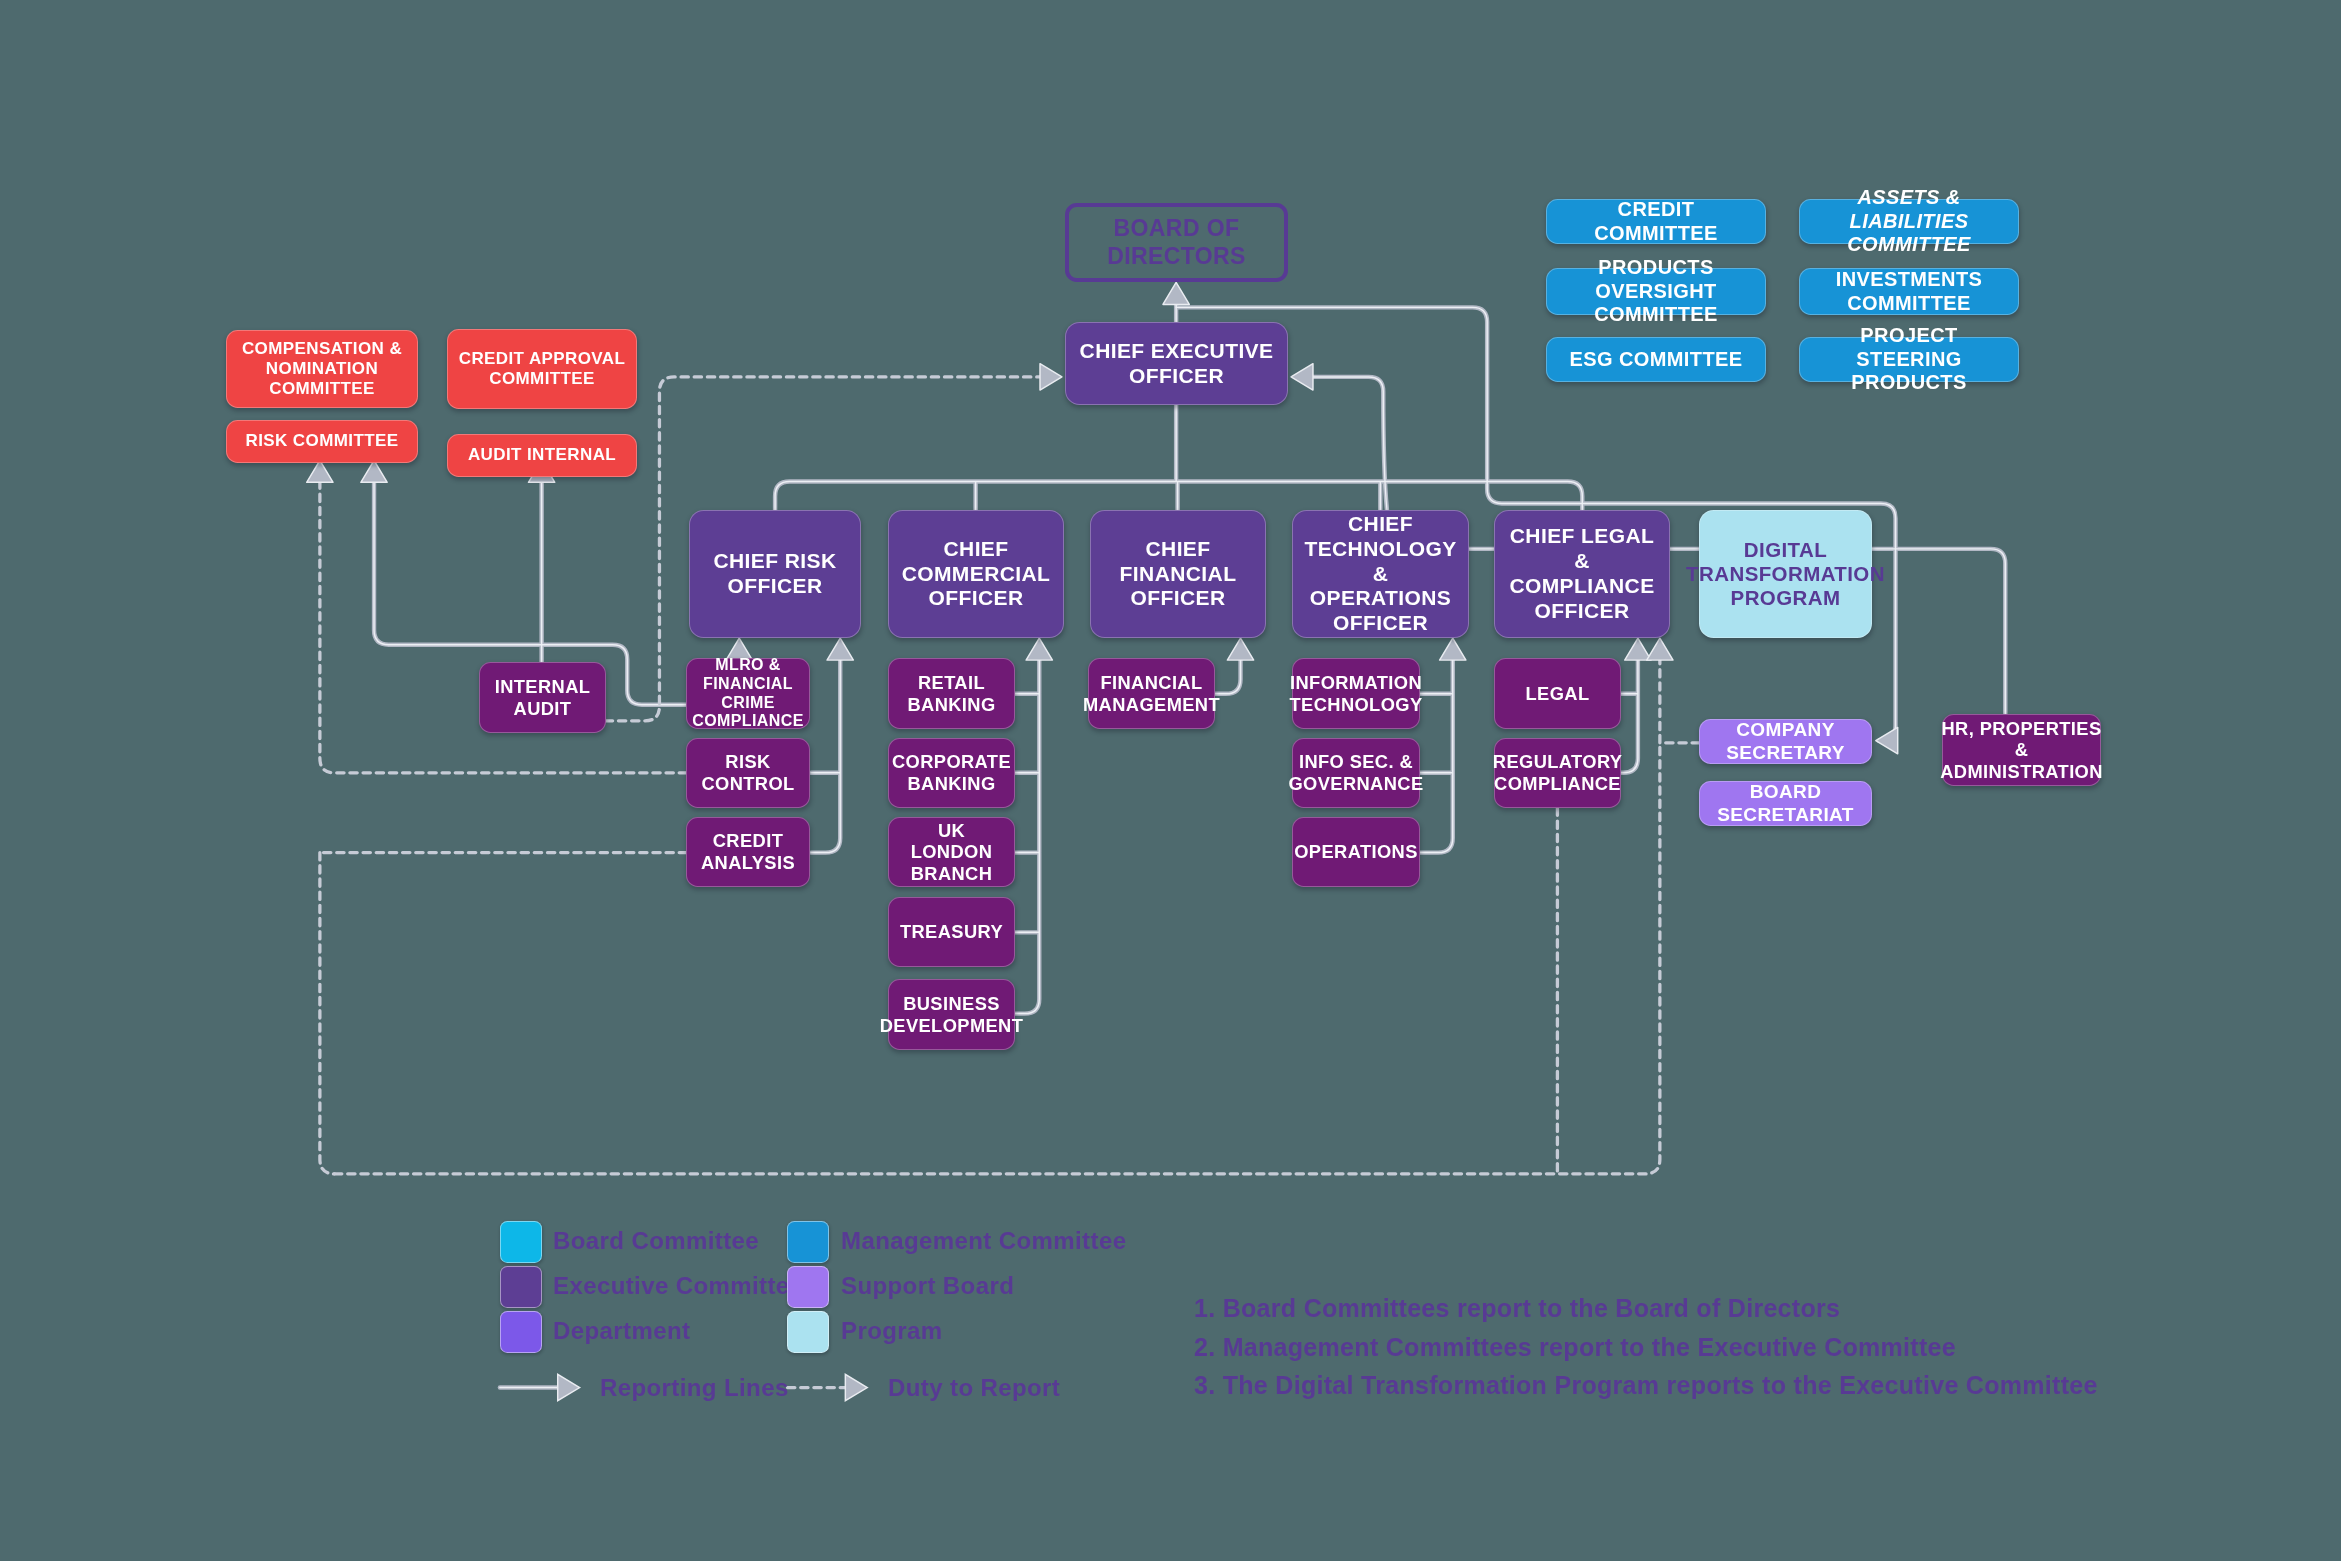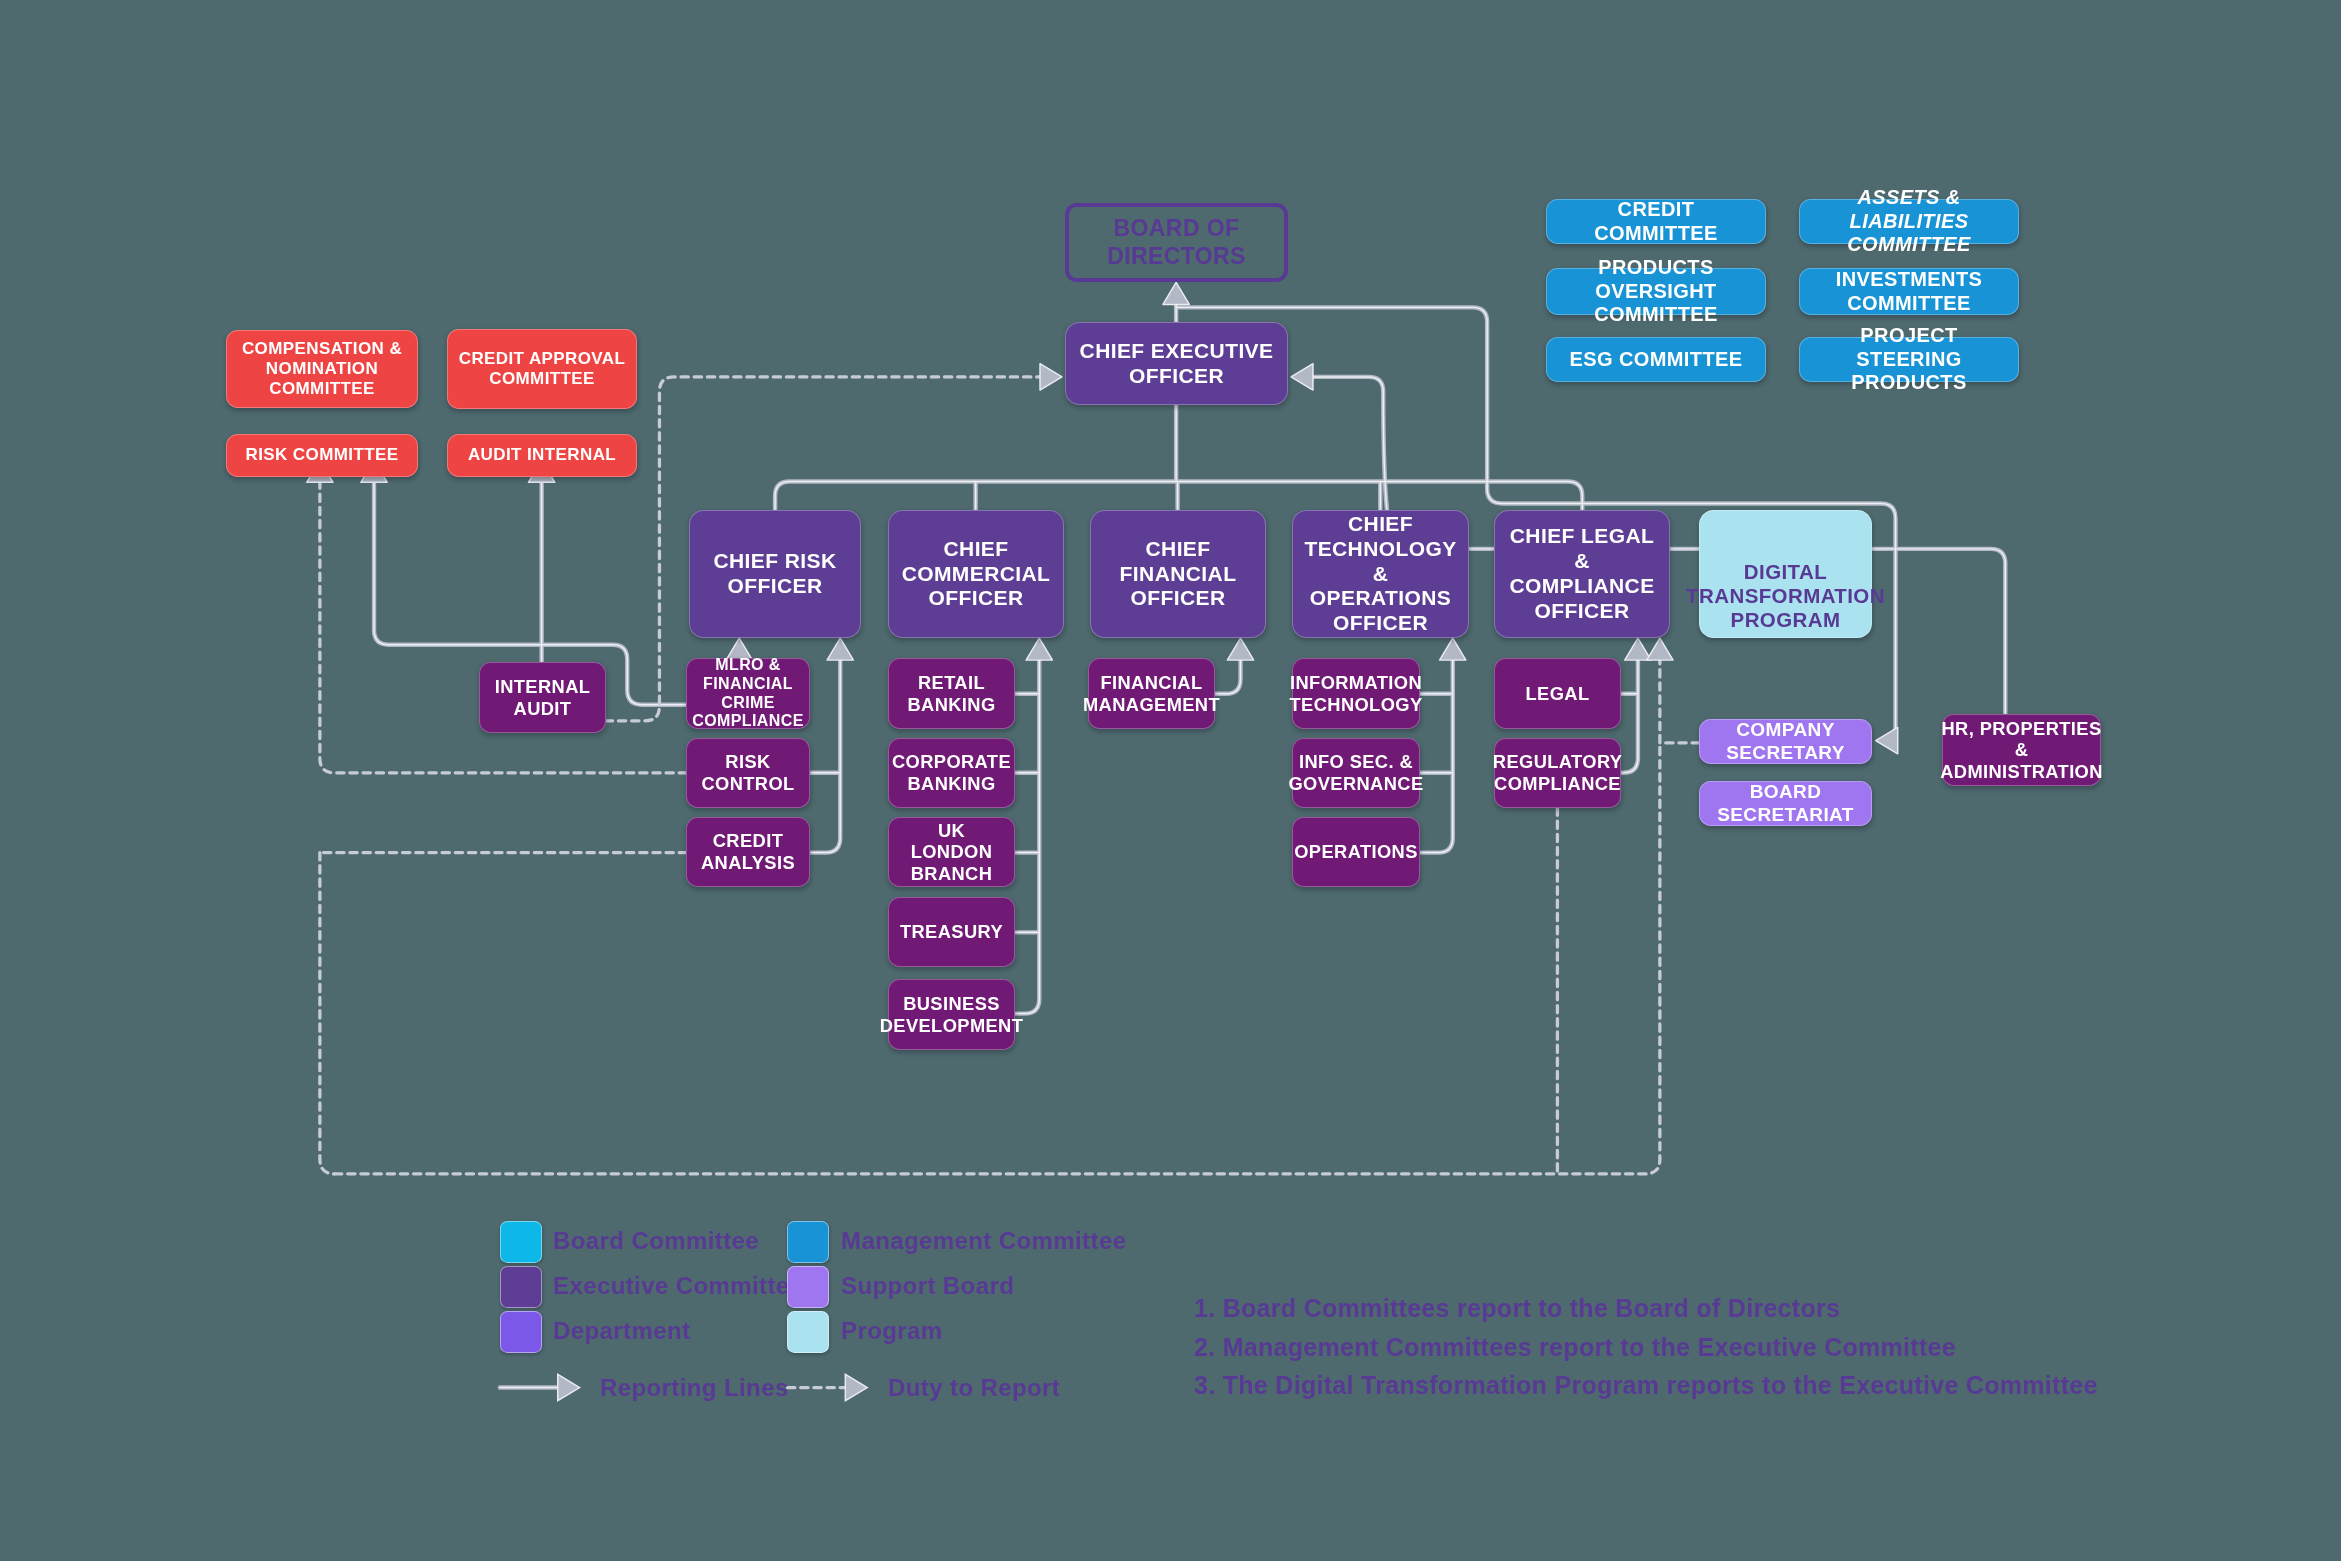--- a/index.html
+++ b/index.html
@@ -32,21 +32,21 @@
     border:4.4px solid #583a94;
     color:#583a94;
     box-shadow:none;
     font-size:23px;
   }
   .t-board{background:#ef4444;font-size:17px;margin-top:17px;}
   .t-mgmt{background:#1793d6;font-size:20px;}
   .t-exec{background:#5d3e94;font-size:21px;border-radius:14.6px;}
   .t-dept{background:#701a75;font-size:18.3px;}
   .t-support{background:#9f76f0;font-size:19px;}
-  .t-program{background:#abe2f0;color:#583a94;font-size:20.5px;border-radius:14.6px;align-items:flex-end;}
+  .t-program{background:#abe2f0;color:#583a94;font-size:20.5px;border-radius:14.6px;}
   .small-text{font-size:16px;}
   .legend-swatch{
     position:absolute;width:40px;height:40px;border-radius:7.3px;
     border:1.5px solid rgba(255,255,255,.45);
     box-shadow:0.7px 1.5px 2.9px rgba(25,35,45,.3);
   }
   .legend-label{
     position:absolute;height:40px;display:flex;align-items:center;
     color:#583a94;font-weight:700;font-size:24px;letter-spacing:0.4px;
   }
@@ -169,21 +169,21 @@
   <div class="node t-exec" style="left:1065px;top:322px;width:223px;height:83px;">
       <span>CHIEF EXECUTIVE OFFICER</span>
     </div>
 
   <div class="node t-board" style="left:226px;top:313px;width:192px;height:78px;">
       <span>COMPENSATION &amp; NOMINATION COMMITTEE</span>
     </div>
   <div class="node t-board" style="left:447px;top:312px;width:190px;height:80px;">
       <span>CREDIT APPROVAL COMMITTEE</span>
     </div>
-  <div class="node t-board" style="left:226px;top:417px;width:192px;height:43px;">
+  <div class="node t-board" style="left:226px;top:403px;width:192px;height:43px;">
       <span>RISK COMMITTEE</span>
     </div>
   <div class="node t-board" style="left:447px;top:417px;width:190px;height:43px;">
       <span>AUDIT INTERNAL</span>
     </div>
 
   <div class="node t-mgmt" style="left:1546px;top:199px;width:220px;height:45px;">
       <span>CREDIT COMMITTEE</span>
     </div>
   <div class="node t-mgmt" style="left:1799px;top:199px;width:220px;height:45px;font-style:italic;">

